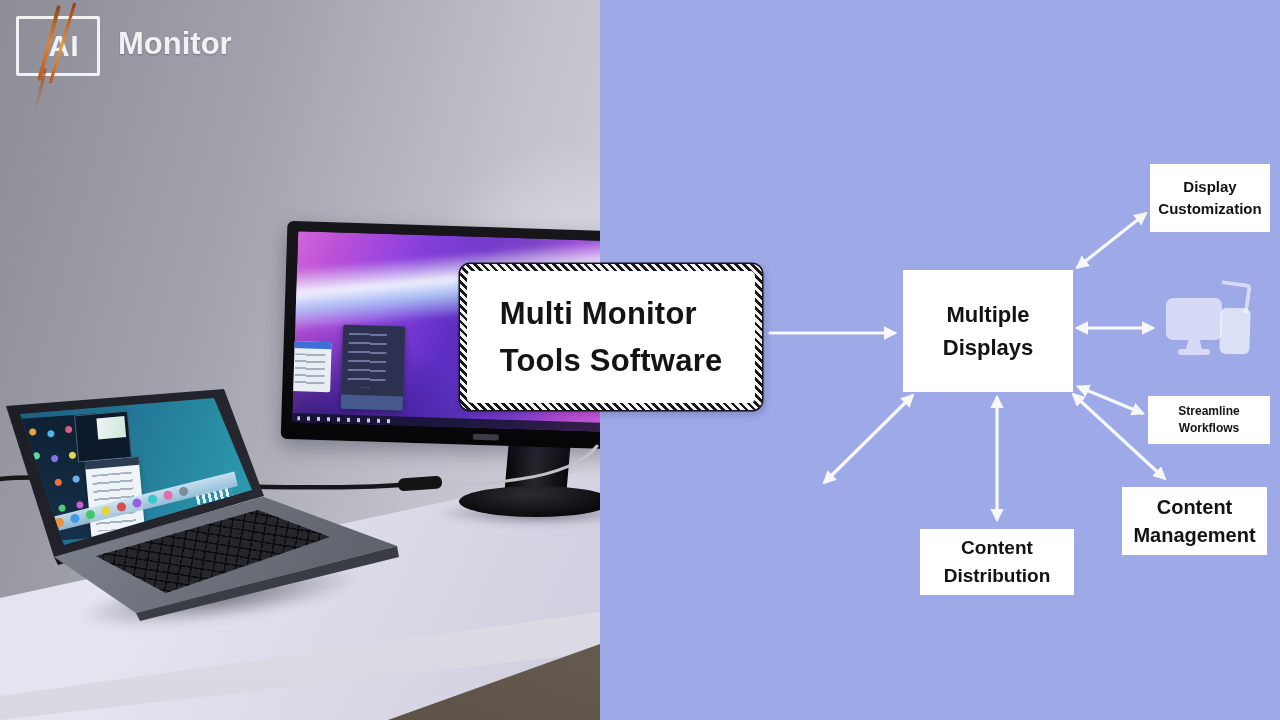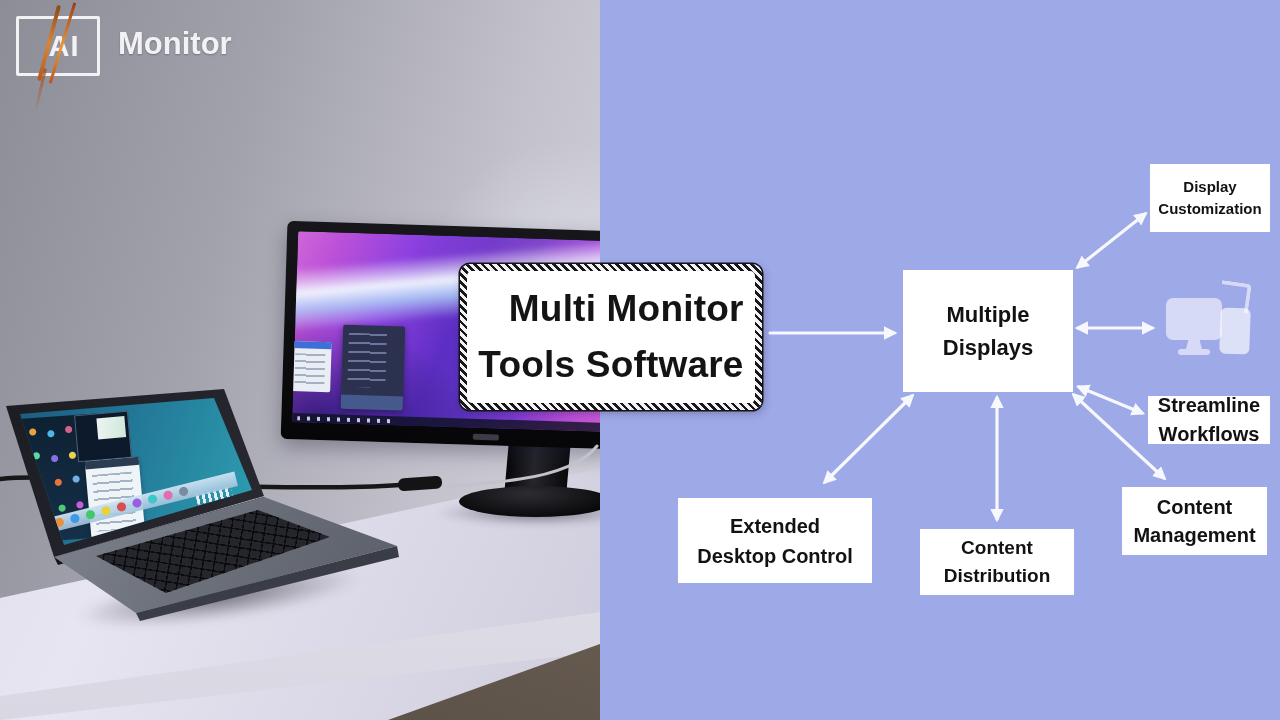--- a/index.html
+++ b/index.html
@@ -127,29 +127,29 @@
   .logo-stroke3{position:absolute;left:23px;top:56px;width:3px;height:44px;transform:rotate(13deg);
     background:linear-gradient(180deg,rgba(170,80,30,.85),rgba(170,80,30,0));}
   .logo-name{position:absolute;left:102px;top:14px;font-size:31px;font-weight:bold;color:#f2f2f5;
              text-shadow:0 1px 2px rgba(40,40,60,.35);}
 
   
   #title-box{position:absolute;left:460px;top:264px;width:302px;height:146px;border-radius:10px;z-index:25;
     background:repeating-linear-gradient(45deg,#18181c 0 2.6px,#f2f2f2 2.6px 5.6px);
     box-shadow:0 0 0 1.5px #141418,2px 3px 8px rgba(20,20,45,.3);}
   #title-inner{position:absolute;inset:7px;background:#ffffff;border-radius:5px;display:flex;align-items:center;
-    justify-content:center;text-align:right;font-size:37px;font-weight:bold;line-height:1.52;color:#141414;
+    justify-content:center;text-align:left;font-size:31px;font-weight:bold;line-height:1.52;color:#141414;
     white-space:pre-line;letter-spacing:.2px;}
 
   
   .node{position:absolute;background:#ffffff;color:#121212;font-weight:bold;display:flex;align-items:center;
         justify-content:center;text-align:center;white-space:pre-line;z-index:20;}
   #node-center{left:903px;top:270px;width:170px;height:122px;font-size:22px;line-height:1.5;}
   #node-dc{left:1150px;top:164px;width:120px;height:68px;font-size:15px;line-height:1.5;}
-  #node-sw{left:1148px;top:396px;width:122px;height:48px;font-size:20px;line-height:1.45;}
+  #node-sw{left:1148px;top:396px;width:122px;height:48px;font-size:12px;line-height:1.45;}
   #node-cm{left:1122px;top:487px;width:145px;height:68px;font-size:20px;line-height:1.4;}
   #node-cd{left:920px;top:529px;width:154px;height:66px;font-size:19px;line-height:1.45;}
   #node-edc{left:678px;top:498px;width:194px;height:85px;font-size:20px;line-height:1.5;}
 
   
   #devices-icon{position:absolute;left:1162px;top:286px;width:100px;height:82px;z-index:15;}
   .di-monitor{position:absolute;left:4px;top:12px;width:56px;height:42px;border-radius:7px;background:rgba(248,249,255,.62);}
   .di-stand{position:absolute;left:24px;top:54px;width:16px;height:9px;background:rgba(248,249,255,.62);
             clip-path:polygon(15% 0,85% 0,100% 100%,0 100%);}
   .di-base{position:absolute;left:16px;top:63px;width:32px;height:6px;border-radius:3px;background:rgba(248,249,255,.62);}
@@ -242,22 +242,20 @@
   <div class="node" id="node-center">Multiple
 Displays</div>
   <div class="node" id="node-dc">Display
 Customization</div>
   <div class="node" id="node-sw">Streamline
 Workflows</div>
   <div class="node" id="node-cm">Content
 Management</div>
   <div class="node" id="node-cd">Content
 Distribution</div>
-  <div class="node" id="node-edc">Extended
-Desktop Control</div>
 
   <div id="devices-icon">
     <div class="di-monitor"></div>
     <div class="di-stand"></div>
     <div class="di-base"></div>
     <div class="di-pen"></div>
     <div class="di-tablet"></div>
   </div>
 
 </div>

